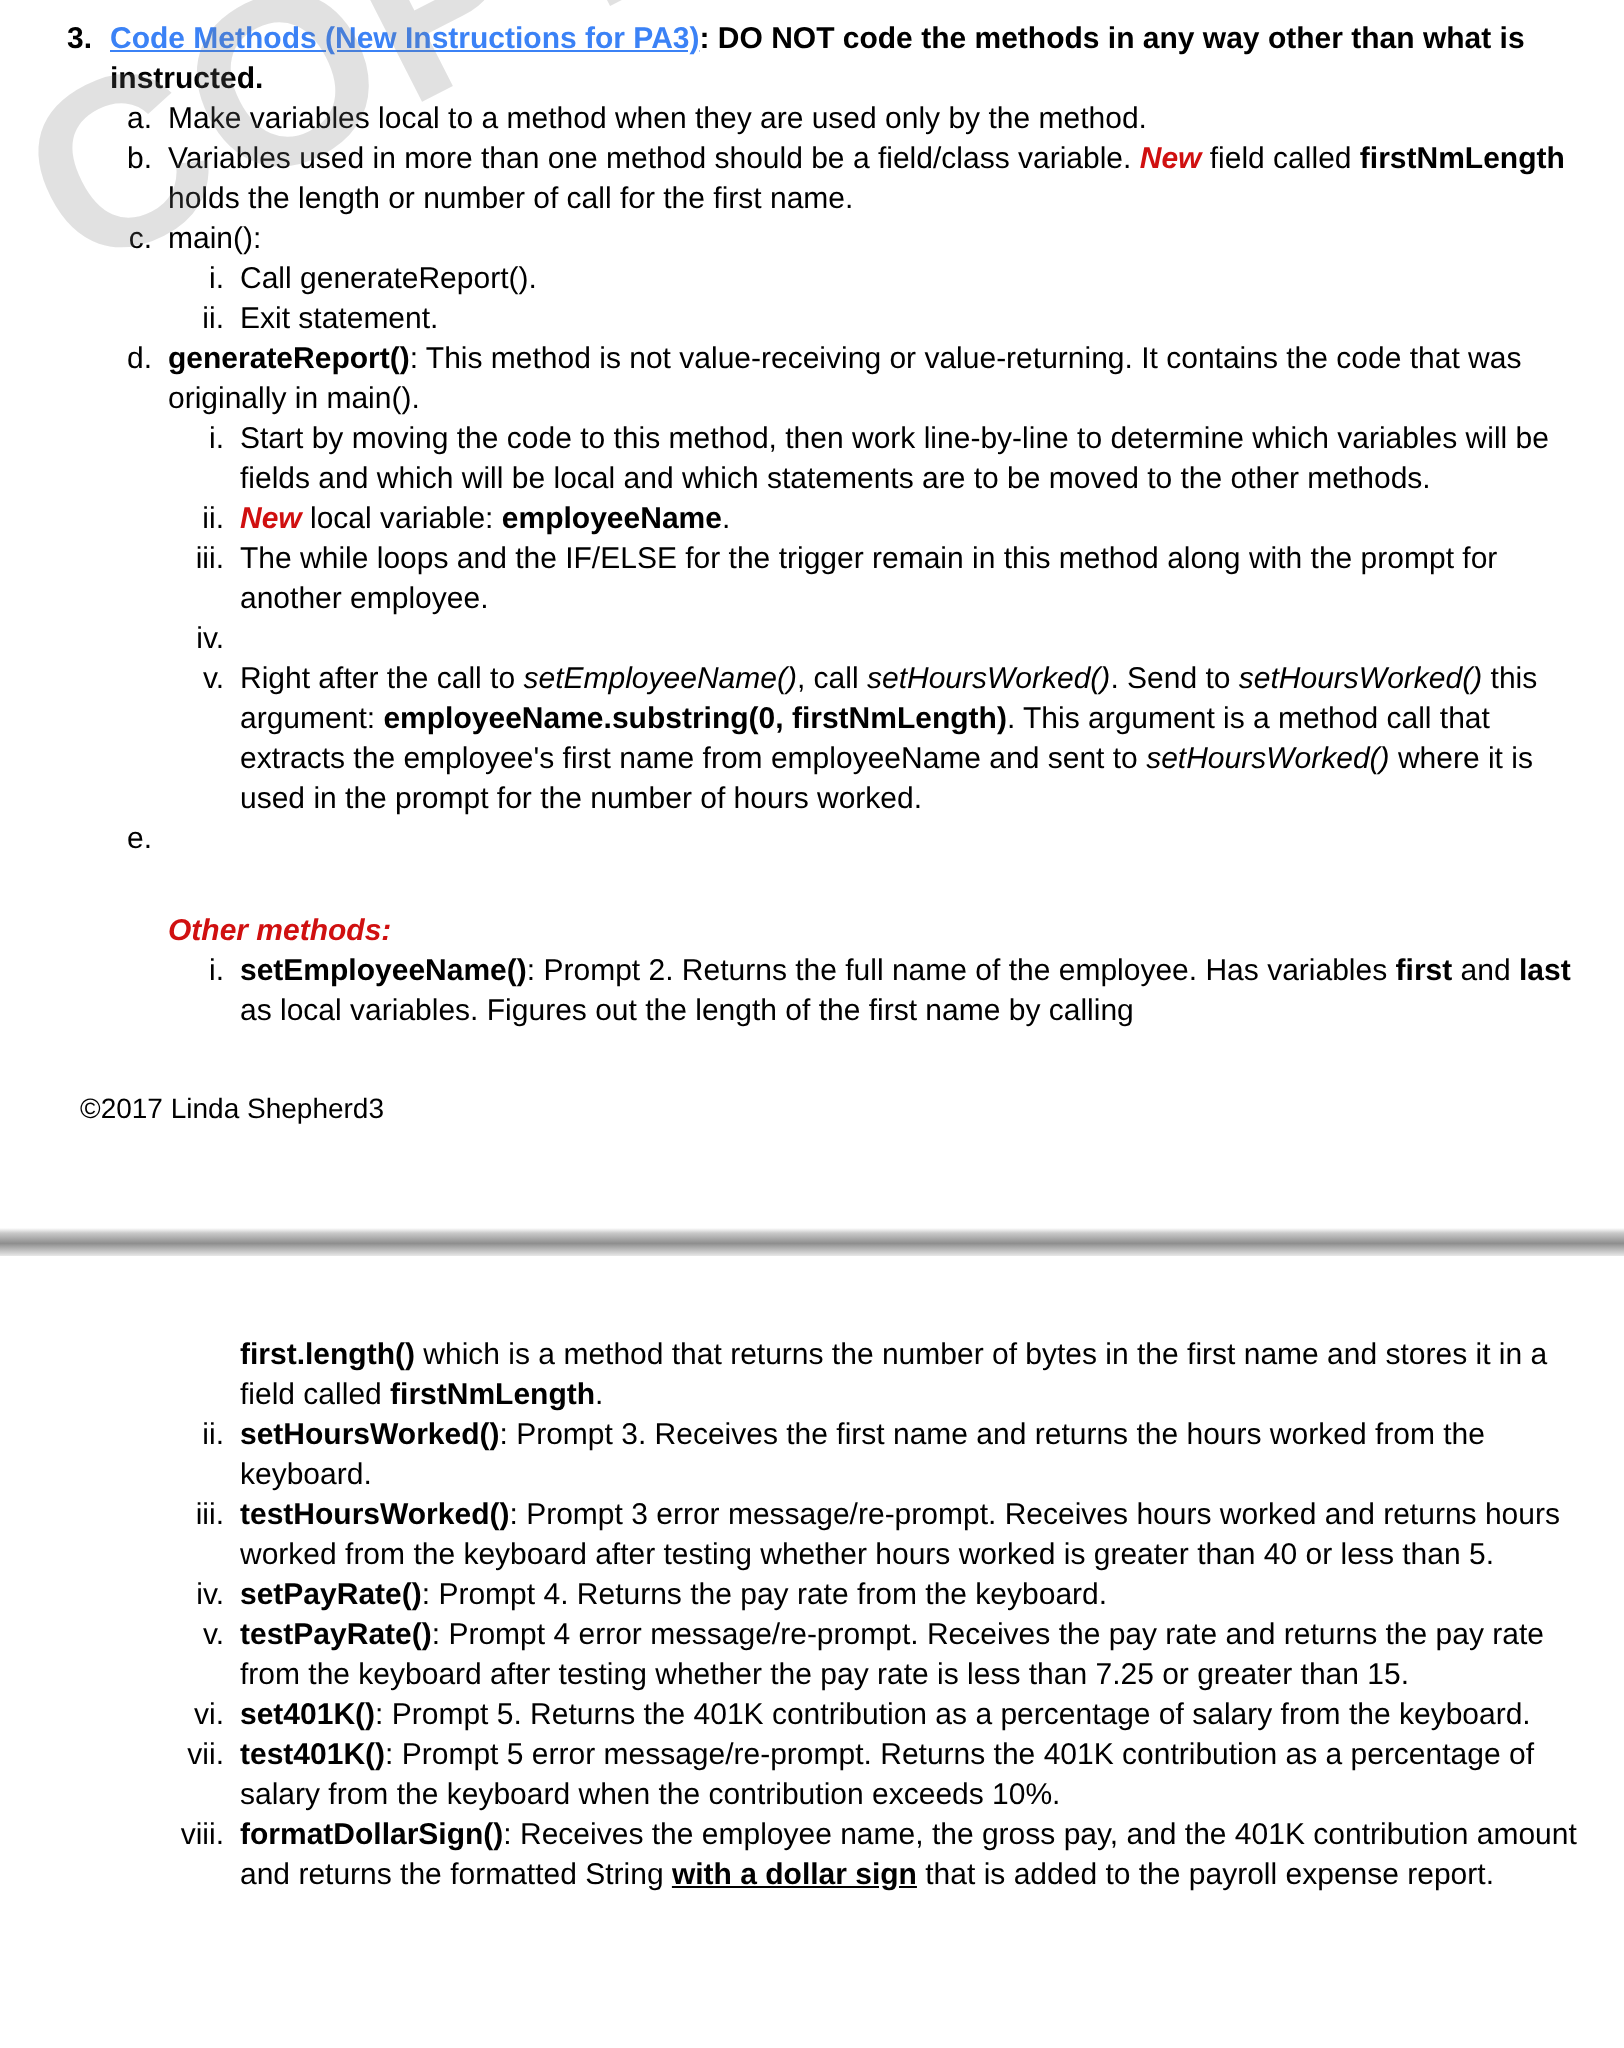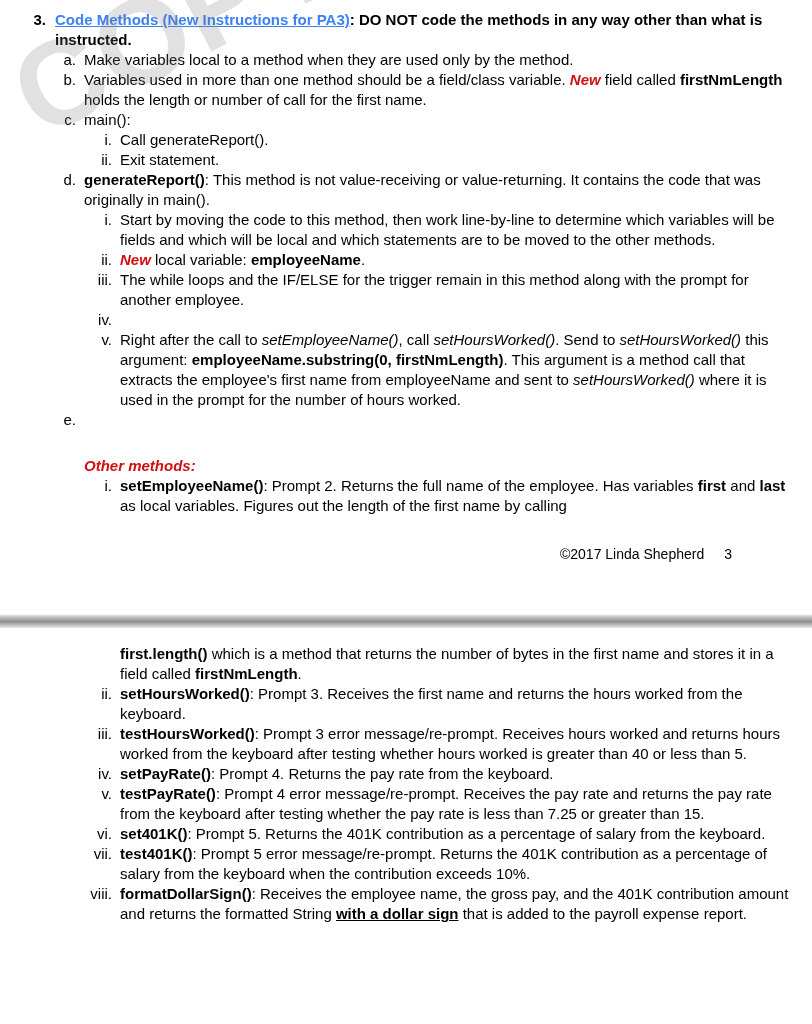--- a/index.html
+++ b/index.html
@@ -48,46 +48,45 @@
   .pad-l3{padding-left:68px;}
 
   .b{font-weight:bold;}
   .i{font-style:italic;}
   .redb{color:#3b82f6;font-weight:bold;}
   .redbi{color:#d01010;font-weight:bold;font-style:italic;margin-top:46px;}
   .u{text-decoration:underline;}
 
   .footer{
     display:flex;
-    justify-content:flex-end;
+    justify-content:flex-start;
     align-items:baseline;
     font-size:14px;
     margin-top:30px;
     padding-left:22px;
     padding-right:62px;
-    gap:20px;
   }
 
   
   .wm{
     position:absolute;
     color:rgba(120,120,120,0.22);
     font-family:"Liberation Sans", sans-serif;
     font-weight:bold;
     pointer-events:none;
     white-space:nowrap;
     letter-spacing:2px;
   }
   .wm1{
     left:-10px; top:40px;
     font-size:120px;
     transform:rotate(-27deg);
     transform-origin:left top;
   }
-  .p2body{padding-top:16px;}
+  .p2body{padding-top:40px;}
 </style>
 </head>
 <body>
 
 <div class="page page1">
 
   <div class="wm wm1">COPYRIGHT</div>
 
   <div class="row lvl1">
     <div class="mark b">3.</div>

